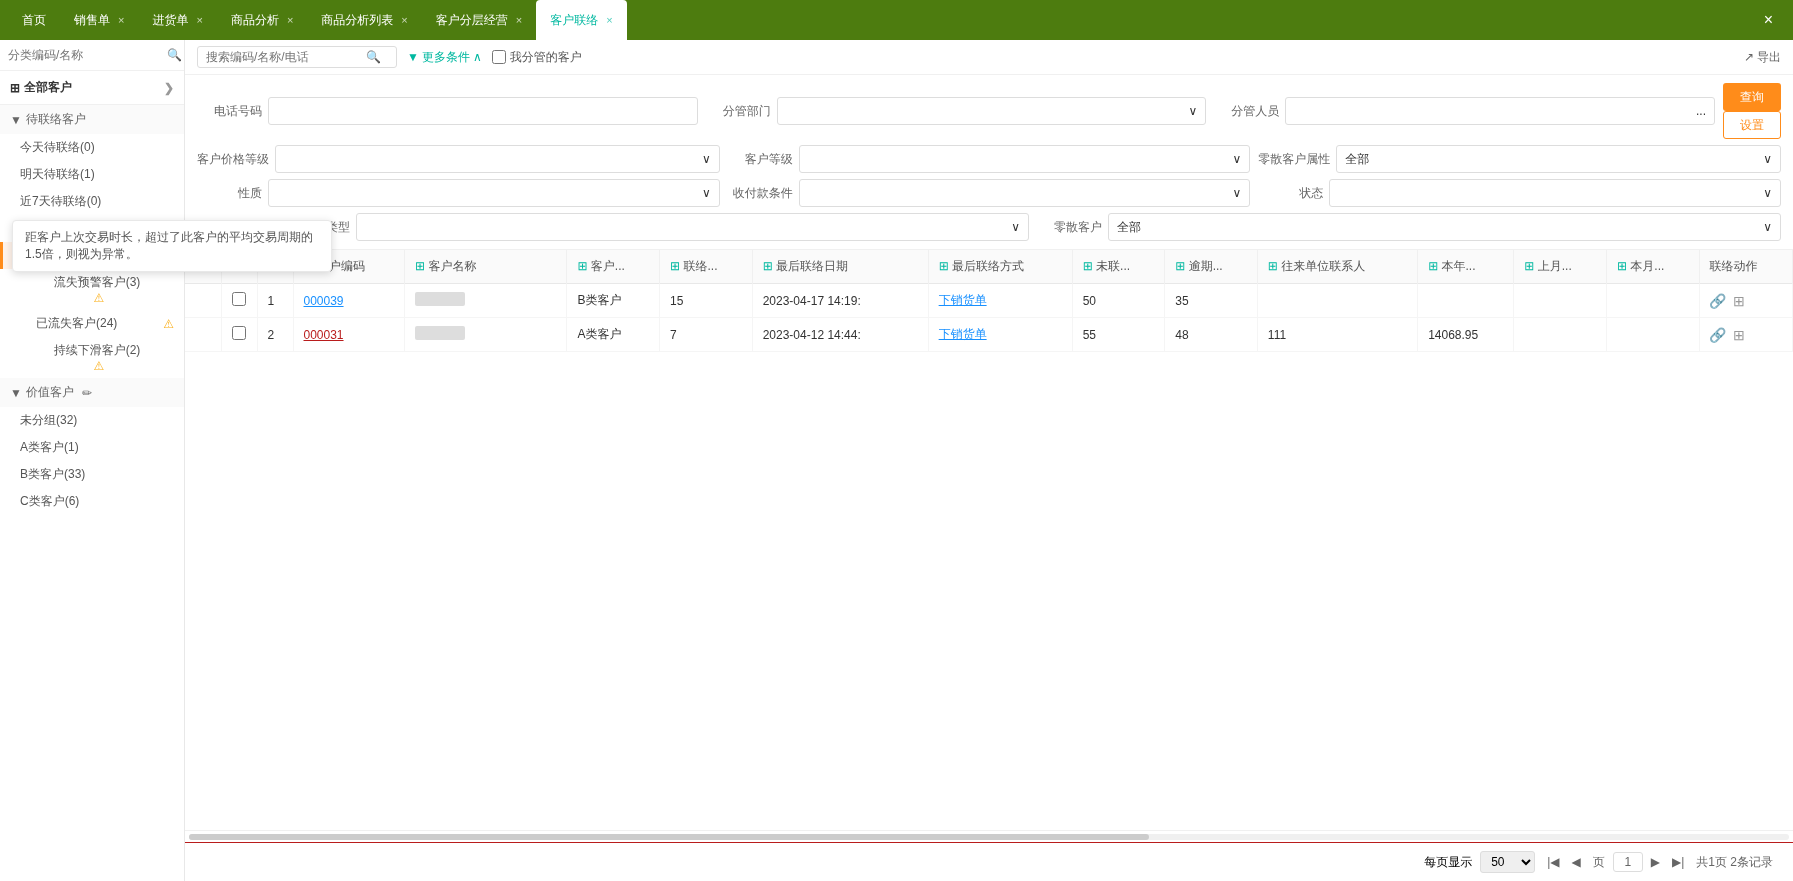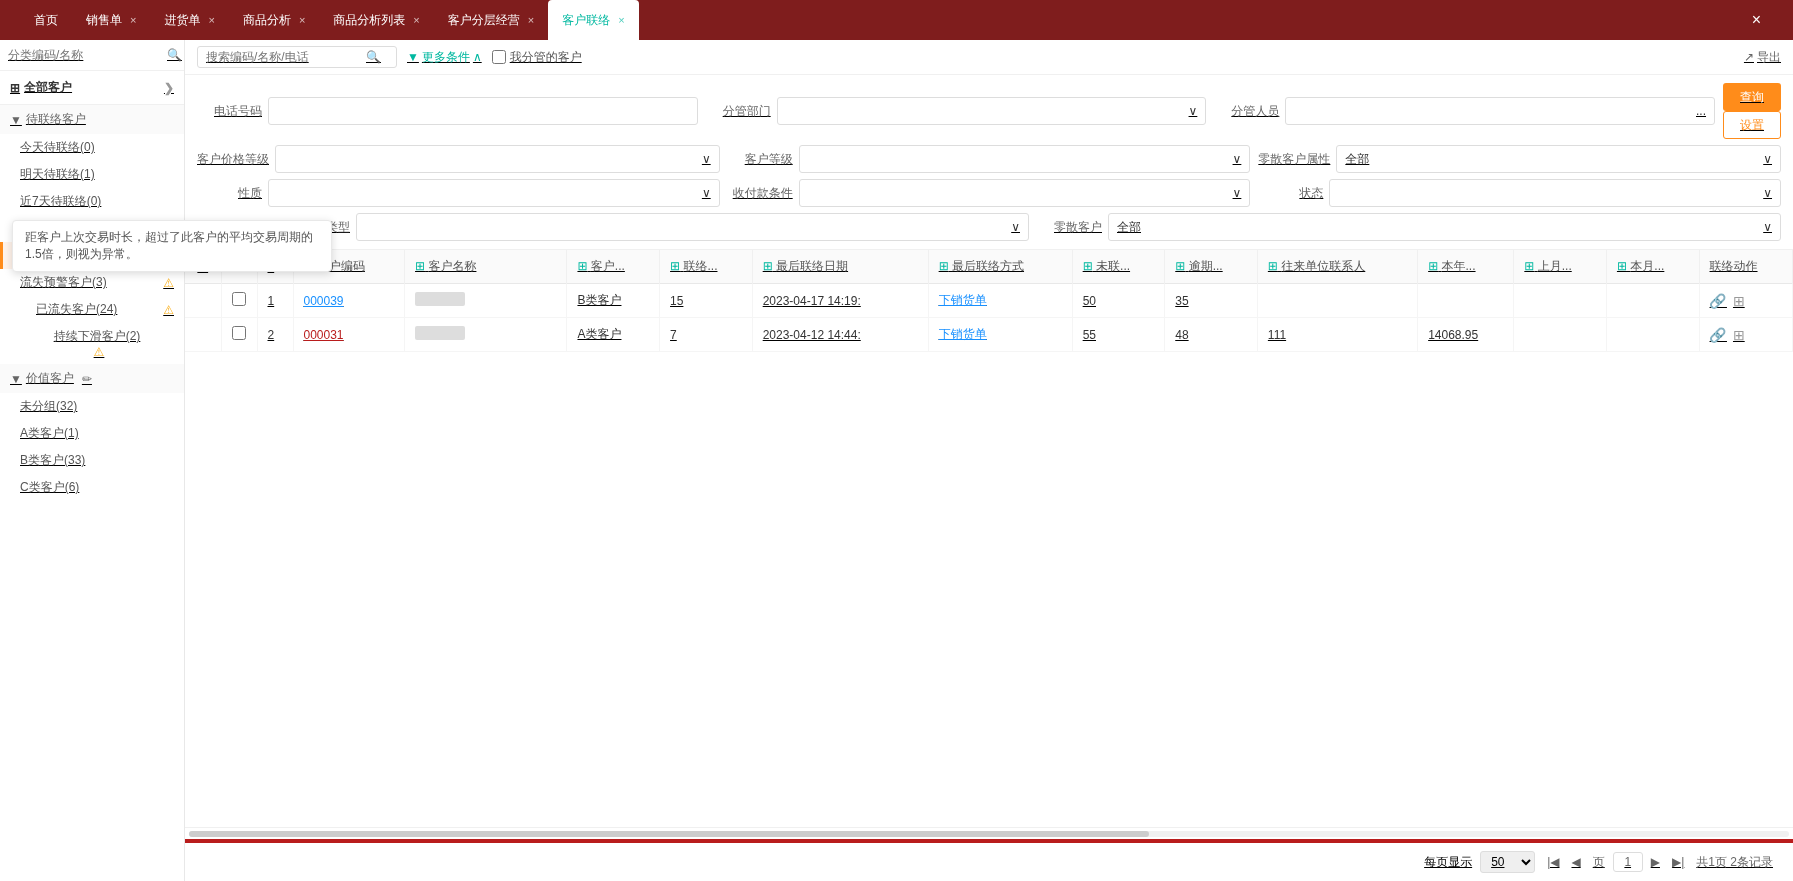--- a/index.html
+++ b/index.html
@@ -1,24 +1,24 @@
 <!DOCTYPE html>
 <html><head>
   <meta charset="utf-8">
   <style>
     * { box-sizing: border-box; margin: 0; padding: 0; font-family: 'Microsoft YaHei', Arial, sans-serif; font-size: 12px; }
     body { background: #f5f5f5; overflow: hidden; width: 1793px; height: 881px; }
 
     
     .top-nav {
       height: 40px;
-      background: #7f1d1d;
-      display: flex;
-      align-items: center;
-      padding: 0 20px;
+      background: #4d7c0f;
+      display: flex;
+      align-items: center;
+      padding: 0 8px;
       color: #fff;
     }
     .top-nav .nav-item {
       padding: 0 14px;
       height: 40px;
       line-height: 40px;
       cursor: pointer;
       color: #fff;
       font-size: 13px;
       display: flex;
@@ -44,21 +44,20 @@
       color: #fff;
       font-size: 16px;
       cursor: pointer;
       padding: 0 12px;
     }
 
     
     .main-layout {
       display: flex;
       height: calc(881px - 40px);
-      text-decoration: underline;
     }
 
     
     .sidebar {
       width: 185px;
       background: #fff;
       border-right: 1px solid #e8e8e8;
       display: flex;
       flex-direction: column;
       overflow-y: auto;
@@ -287,21 +286,21 @@
       border-right: 1px solid #f5f5f5;
       white-space: nowrap;
     }
     .link-text { color: #1890ff; text-decoration: underline; cursor: pointer; }
     .action-icons { display: flex; gap: 6px; }
     .action-icon { color: #999; cursor: pointer; font-size: 14px; }
 
     
     .pagination {
       background: #fff;
-      border-top: 4px solid #b91c1c;
+      border-top: 1px solid #b91c1c;
       padding: 8px 20px;
       display: flex;
       align-items: center;
       justify-content: flex-end;
       gap: 8px;
     }
     .page-size-select {
       border: 1px solid #ddd;
       border-radius: 3px;
       padding: 2px 6px;
@@ -436,21 +435,21 @@
     </div>
     <div class="sidebar-item">
       <span>逾期未联络(30)</span>
     </div>
 
     <div class="sidebar-item active highlight" style="padding-left:10px; display:flex; align-items:center; justify-content:space-between;">
       <span>回购异常客户(2)</span>
       <span class="warn-icon">⚠</span>
     </div>
 
-    <div class="sidebar-item" style="display:flex;align-items:center;justify-content:space-between;">
+    <div class="sidebar-item" style="display:flex;align-items:center;justify-content:space-between;flex-direction:column;">
       <span>流失预警客户(3)</span>
       <span class="warn-icon">⚠</span>
     </div>
     <div class="sidebar-item" style="display:flex;align-items:center;justify-content:space-between;margin-left:16px;">
       <span>已流失客户(24)</span>
       <span class="warn-icon">⚠</span>
     </div>
     <div class="sidebar-item" style="display:flex;align-items:center;justify-content:space-between;flex-direction:column;">
       <span>持续下滑客户(2)</span>
       <span class="warn-icon">⚠</span>

